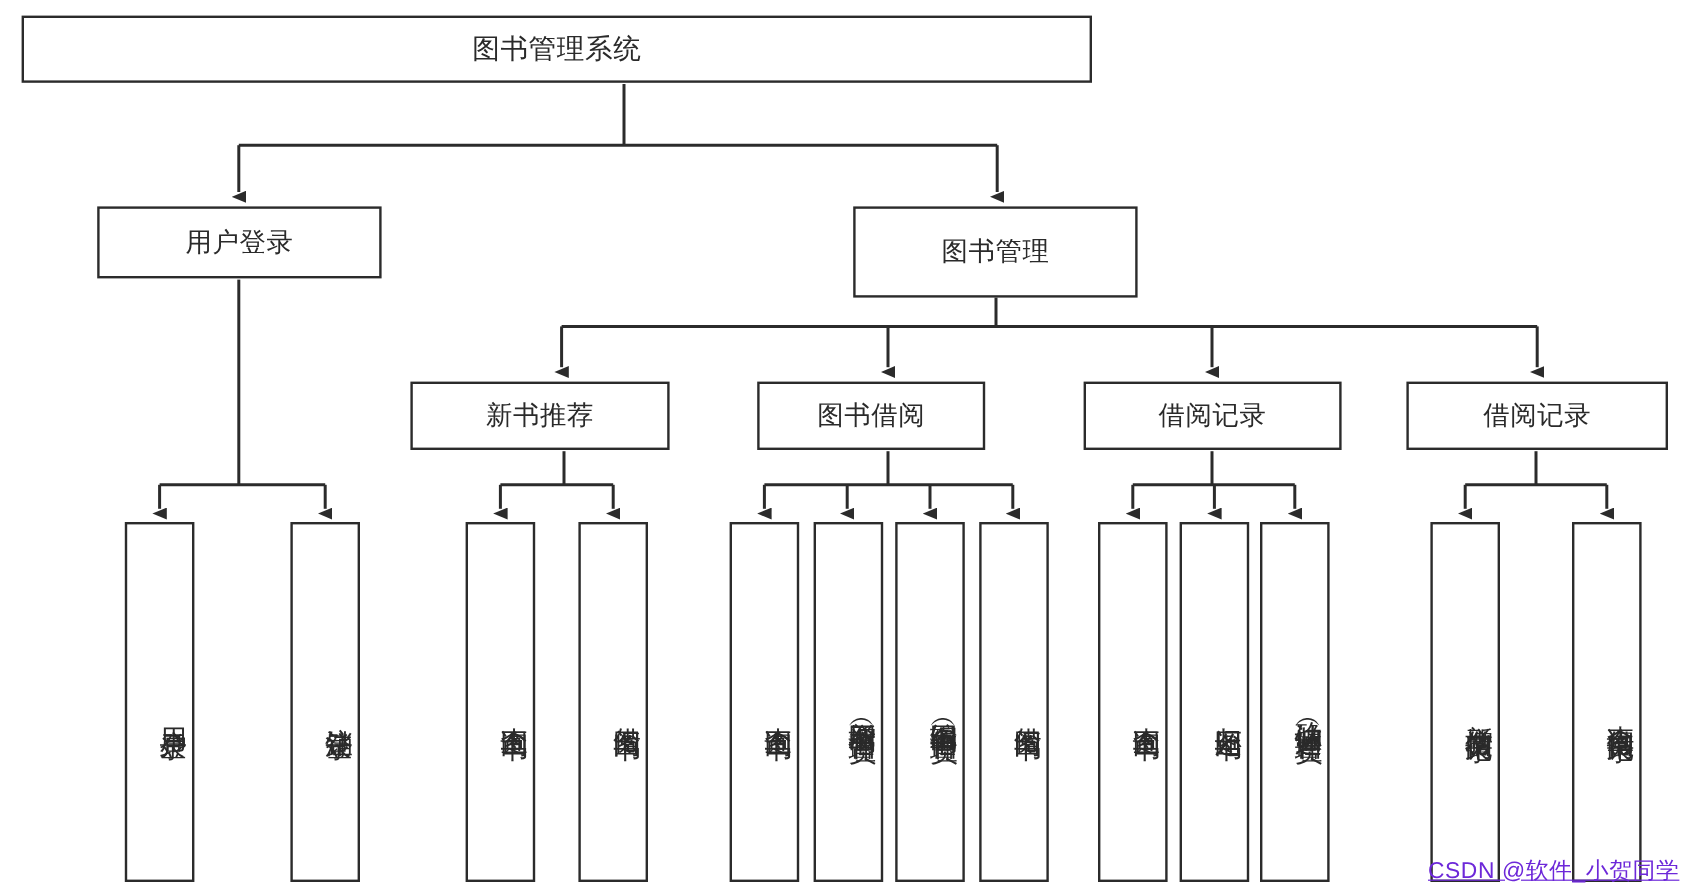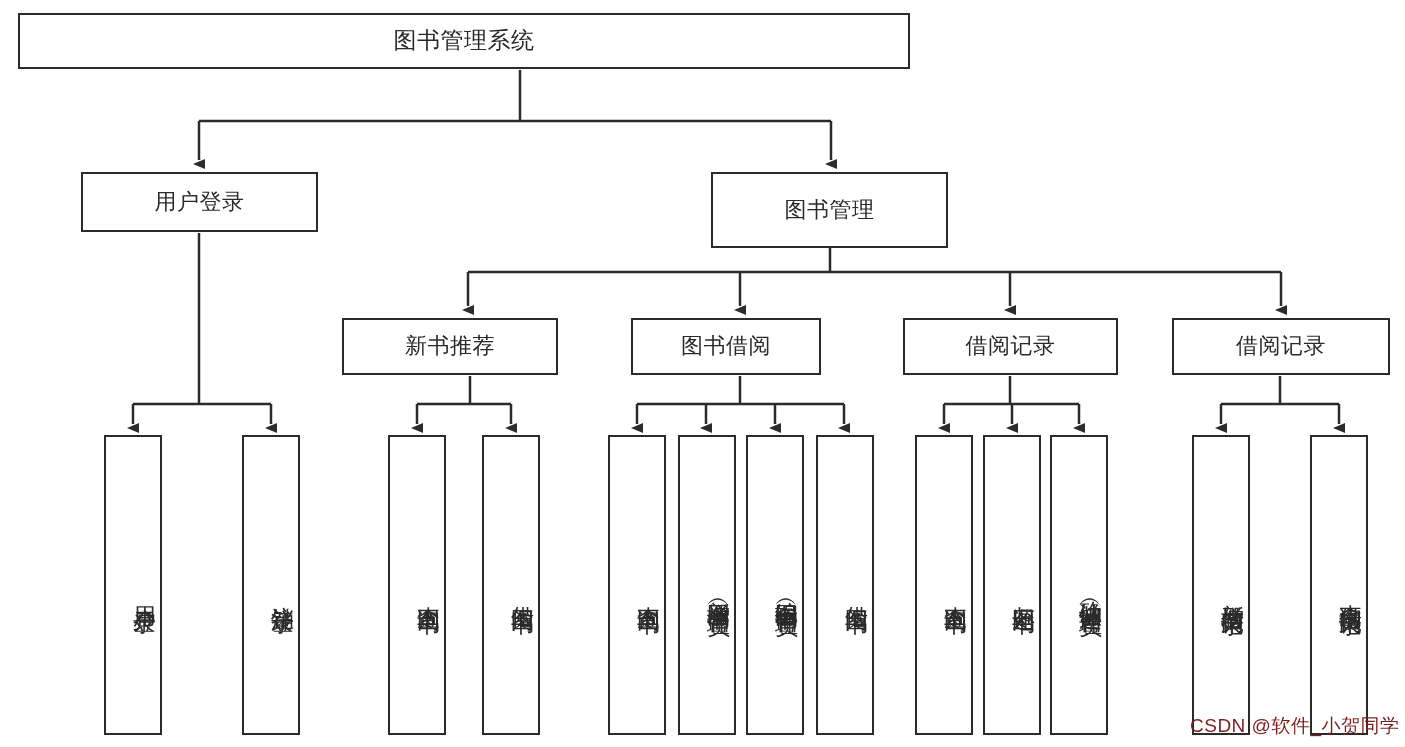--- a/index.html
+++ b/index.html
@@ -49,24 +49,25 @@
   svg.links {
     position: absolute;
     left: 0;
     top: 0;
     width: 1405px;
     height: 747px;
     pointer-events: none;
   }
   .watermark {
     position: absolute;
-    color: #7f1d1d;
+    color: #6d28d9;
     font-size: 19px;
     letter-spacing: 0.5px;
     white-space: nowrap;
+    text-decoration: underline;
   }
 </style>
 </head>
 <body>
 
 <div id="canvas">
 
   <svg class="links" viewBox="0 0 1405 747">
     <defs>
       <marker id="arrow" markerWidth="10" markerHeight="12" refX="1" refY="6" orient="auto" markerUnits="userSpaceOnUse">

